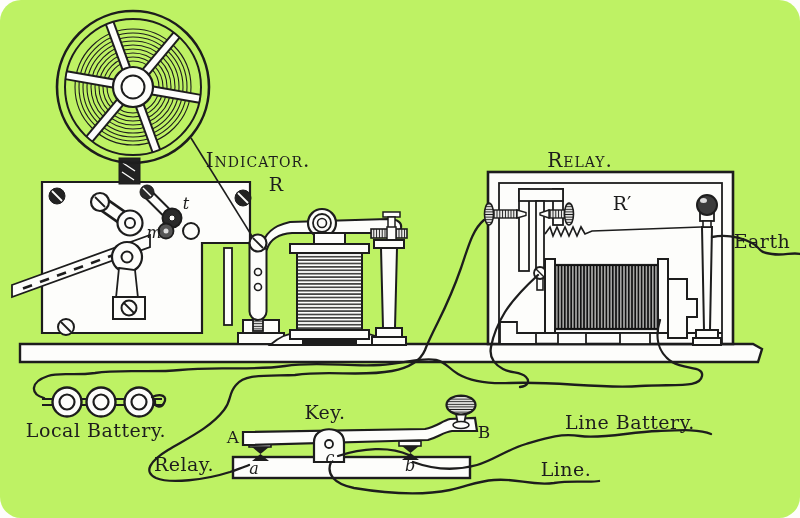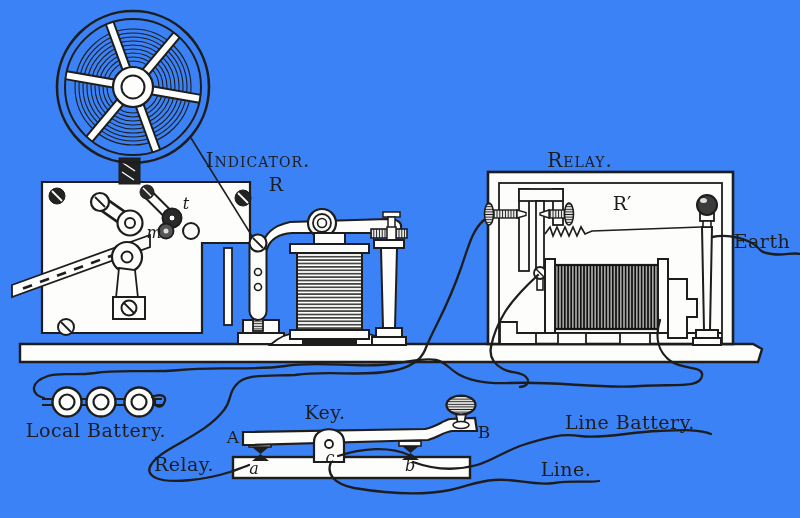--- a/index.html
+++ b/index.html
@@ -1,16 +1,16 @@
 <!DOCTYPE html>
 <html><head>
 <meta charset="utf-8">
 <style>
   html,body{margin:0;padding:0;background:#fdfdfb;}
-  .stage{position:relative;width:800px;height:518px;background:#3b82f6;overflow:hidden;}
+  .stage{position:relative;width:800px;height:518px;background:#bef264;overflow:hidden;border-radius:21px;}
   svg{display:block;}
   text{font-family:"DejaVu Serif","Liberation Serif",serif;fill:#1d1d1d;}
   .title{font-size:20px;font-variant:small-caps;letter-spacing:1px;}
   .lbl{font-size:19px;letter-spacing:.5px;}
   .ref{font-size:19px;}
   .cap{font-size:17px;}
   .it{font-size:16px;font-style:italic;}
   .ln{stroke:#1d1d1d;fill:none;}
   .fw{fill:#fdfdfb;stroke:#1d1d1d;}
   .wire{stroke:#1d1d1d;stroke-width:2.3;fill:none;stroke-linecap:round;}

